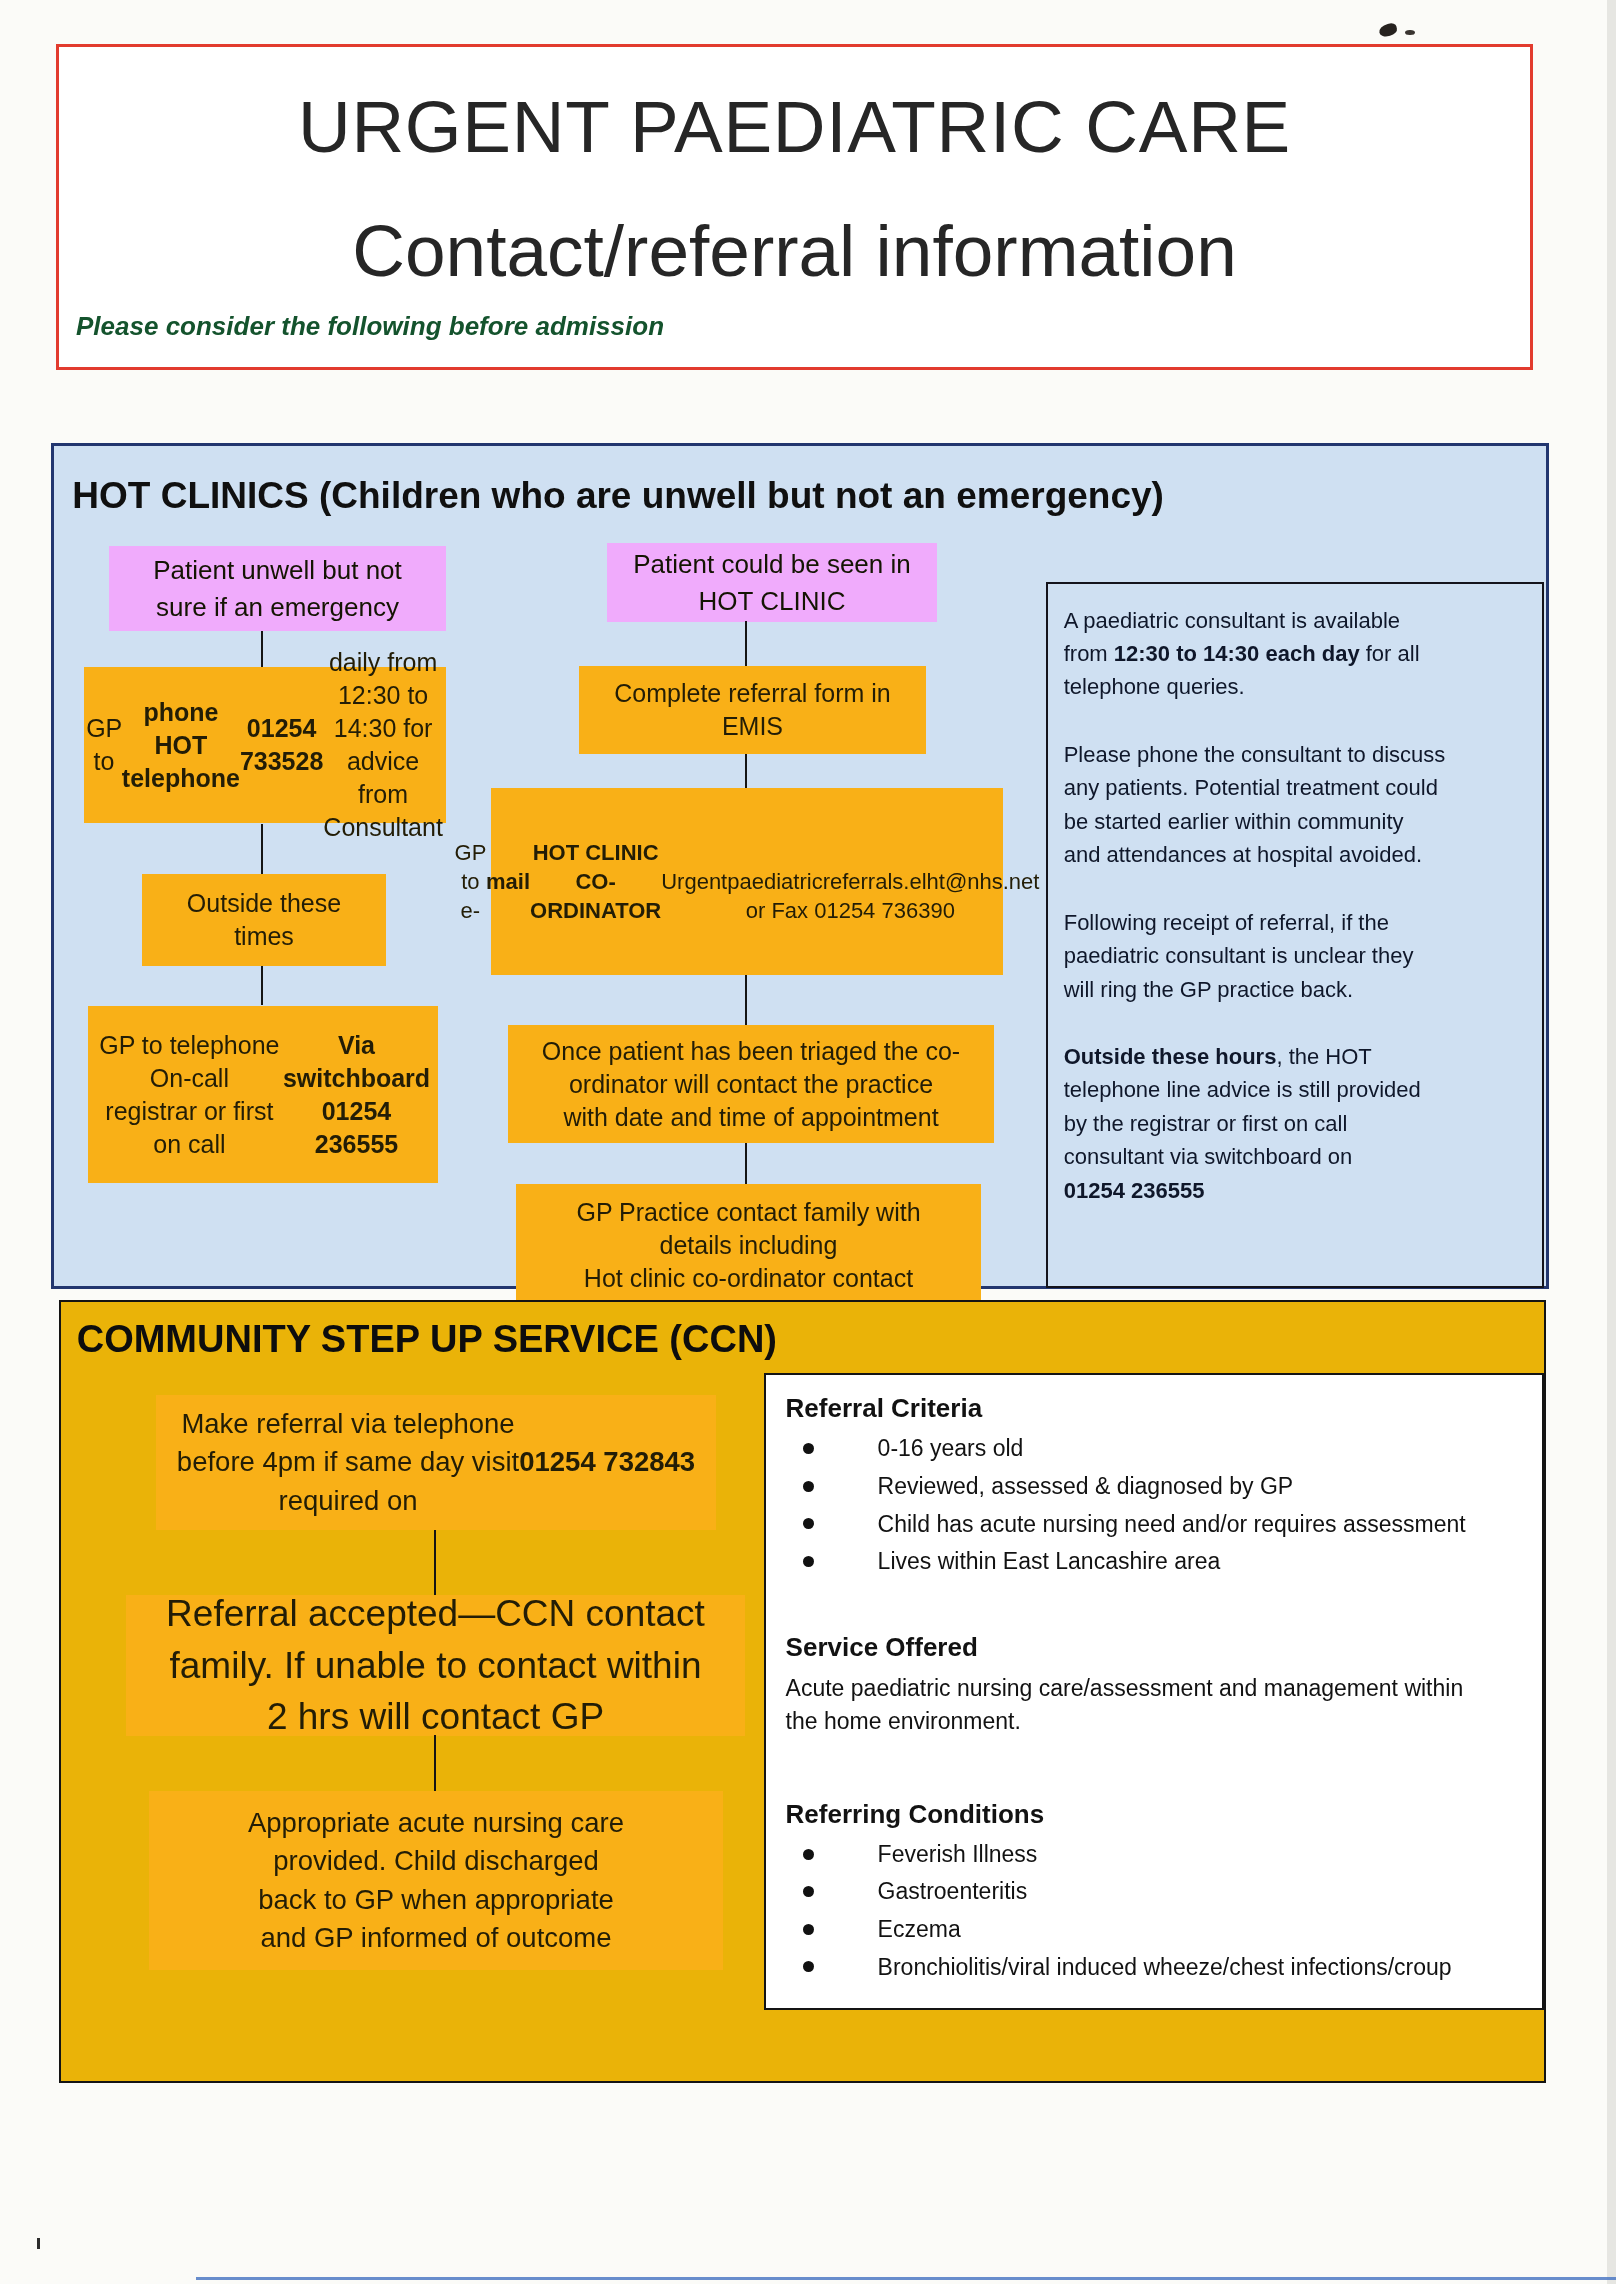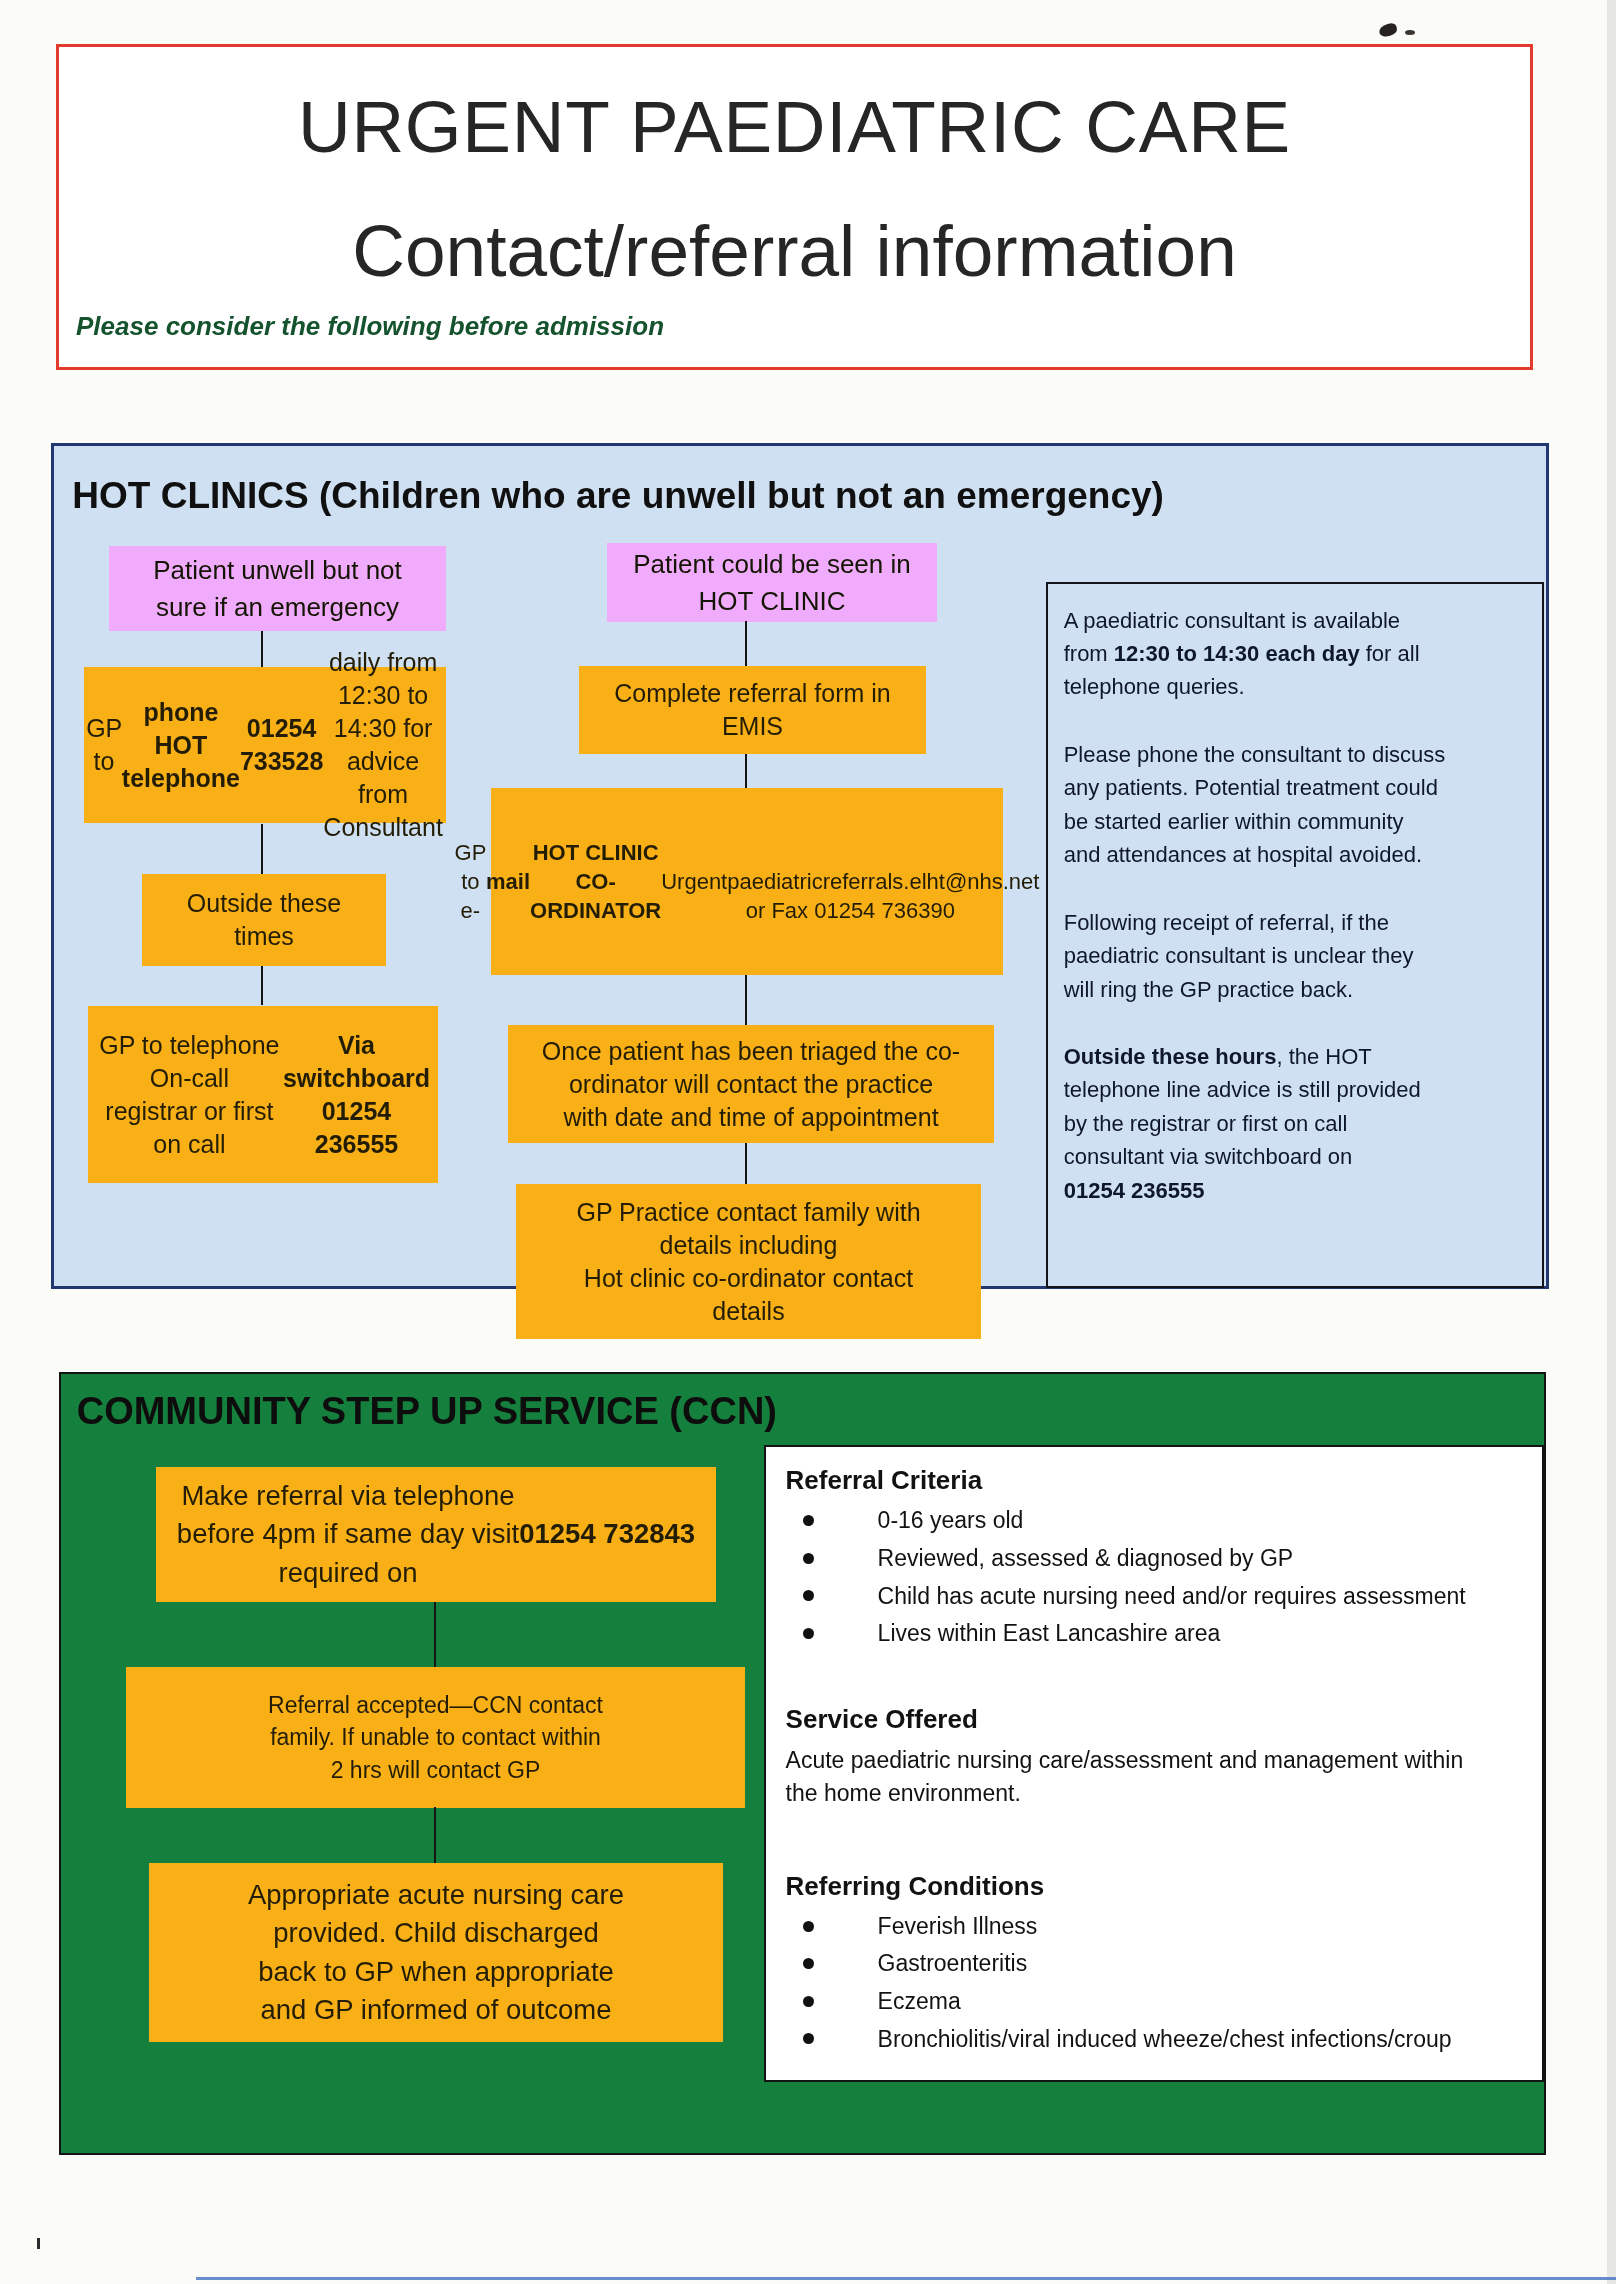--- a/index.html
+++ b/index.html
@@ -47,25 +47,25 @@
   .cm-b { left:691px; top:308px;  height:34px; }
   .cm-c { left:691px; top:529px;  height:50px; }
   .cm-d { left:691px; top:697px; height:41px; }
 
   .info-panel { position:absolute; left:992px; top:136px; width:498px; height:706px; border:2px solid #14141c;
                 padding:19.6px 15.7px; font-size:22px; line-height:1.52; color:#0f172a; overflow:hidden; }
   .info-panel p { white-space:pre-line; margin-bottom:34px; }
   .info-panel p:last-child { margin-bottom:0; }
 
   
-  .ccn-section { position:absolute; left:59px; top:1372px; width:1487px; height:783px; background:#15803d; border:2.6px solid #141414; }
+  .ccn-section { position:absolute; left:59px; top:1300px; width:1487px; height:783px; background:#eab308; border:2.6px solid #141414; }
   .ccn-header { position:absolute; left:15.7px; top:15.7px; font-size:38px; font-weight:700; color:#0d0d0d; }
 
   .cc-step1 { left:95px; top:93px; width:560px; height:135px; font-size:27.5px; line-height:1.4; }
-  .cc-step2 { left:65px; top:293px; width:619px; height:141px; font-size:23px; line-height:1.4;text-align:center; }
+  .cc-step2 { left:65px; top:293px; width:619px; height:141px; font-size:37px; line-height:1.4;text-align:center; }
   .cc-step3 { left:88px; top:489px; width:574px; height:179px; font-size:27.5px; line-height:1.4; }
   .cc-a { left:373px; top:228px; height:65px; }
   .cc-b { left:373px; top:433px; height:56px; }
 
   .criteria-panel { position:absolute; left:703px; top:71px; width:780px; height:637px; border:2px solid #141414;
                     background:#ffffff; padding:18.3px 19.6px; overflow:hidden; color:#121212; }
   .criteria-panel h3 { font-size:26px; font-weight:700; margin-bottom:9.2px; }
   .criteria-panel ul { list-style:none; margin-top:9.2px; }
   .criteria-panel li { font-size:23px; line-height:1.35; margin-bottom:6.5px; position:relative; padding-left:92px; }
   .criteria-panel li::before { content:""; position:absolute; left:17px; top:9.8px; width:11px; height:11px; border-radius:50%; background:#111; }

